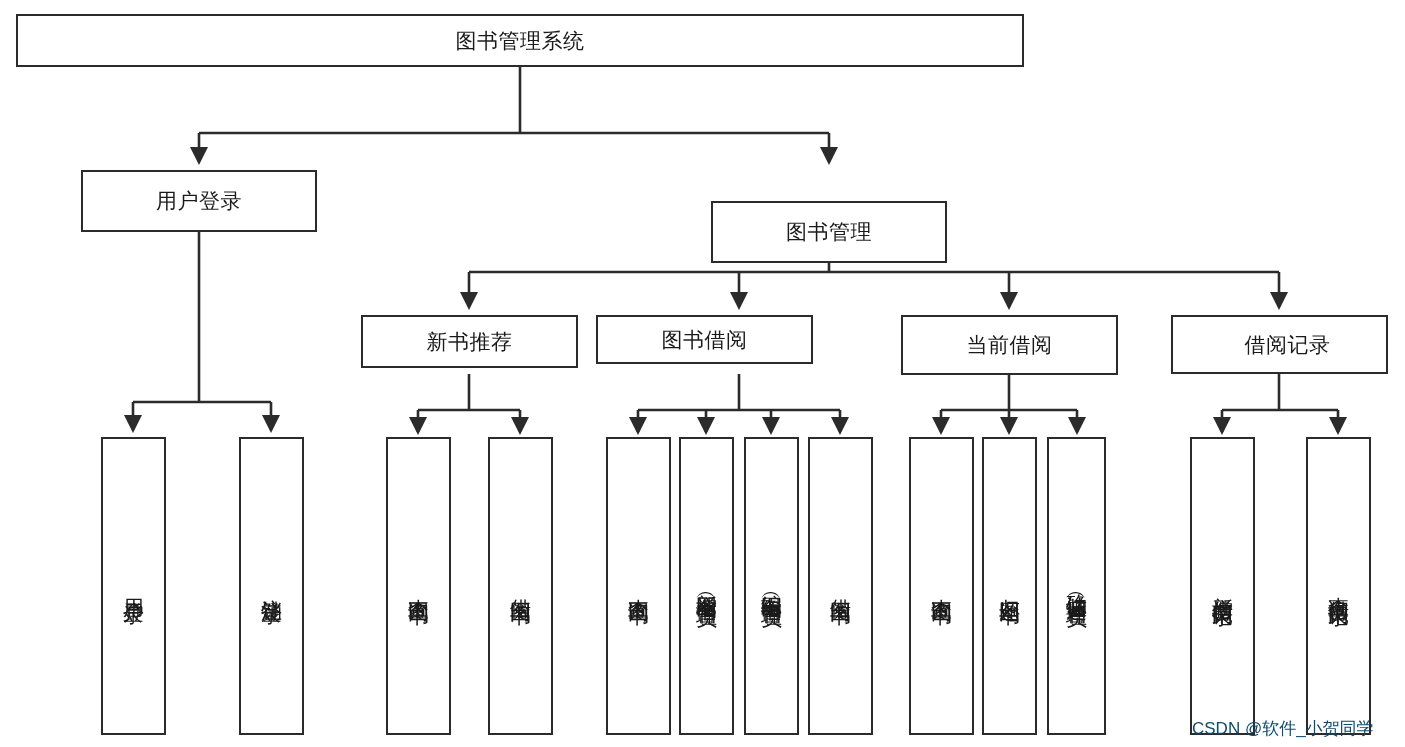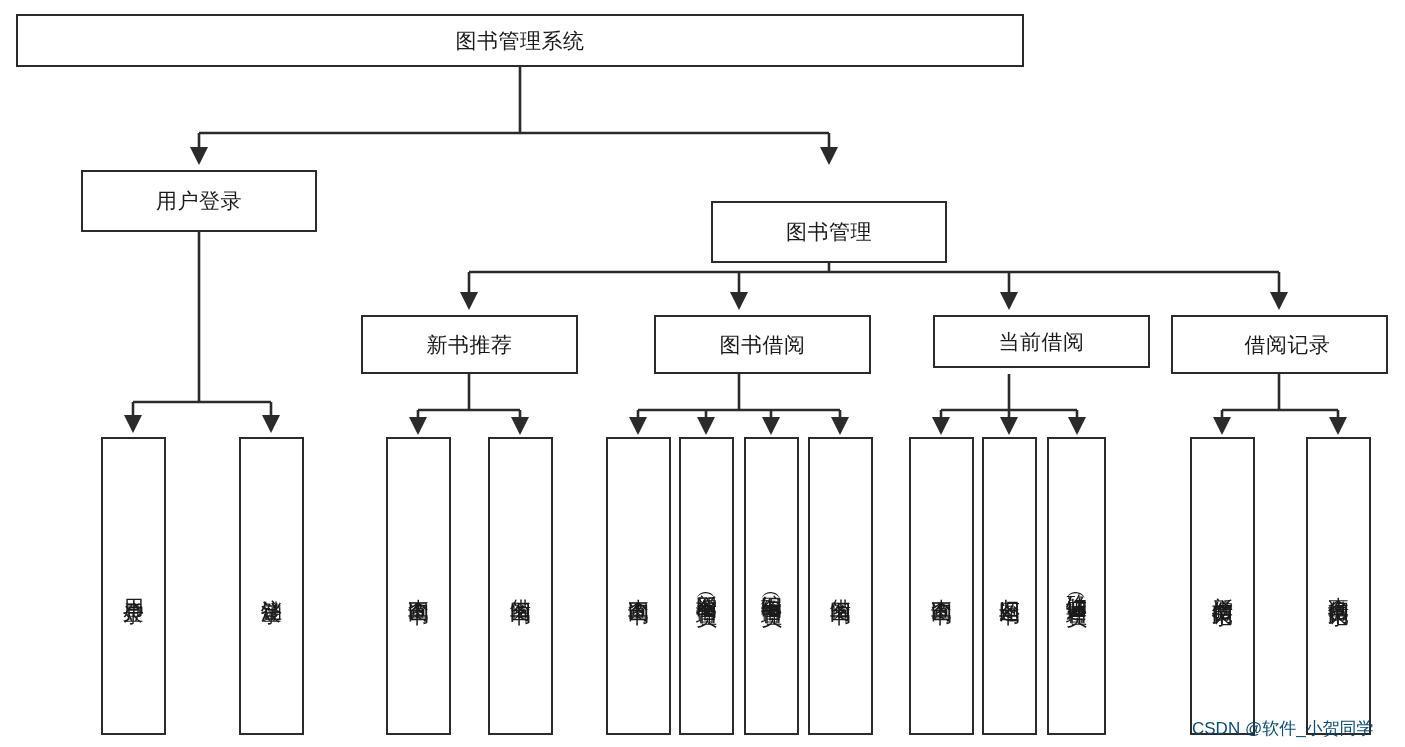--- a/index.html
+++ b/index.html
@@ -121,27 +121,27 @@
     <span class="lbl">图书管理系统</span>
   </div>
 
   <div class="node horiz" style="left:81px; top:170px; width:236px; height:62px;">
     <span class="lbl">用户登录</span>
   </div>
   <div class="node horiz" style="left:711px; top:170px; width:236px; height:62px;margin-top:31px;">
     <span class="lbl">图书管理</span>
   </div>
 
-  <div class="node horiz" style="left:361px; top:315px; width:217px; height:59px;">
+  <div class="node horiz" style="left:361px; top:315px; width:217px; height:53px;">
     <span class="lbl">新书推荐</span>
   </div>
-  <div class="node horiz" style="left:654px; top:315px; width:217px; height:59px;">
+  <div class="node horiz" style="left:596px; top:315px; width:217px; height:49px;">
     <span class="lbl">图书借阅</span>
   </div>
-  <div class="node horiz" style="left:901px; top:315px; width:217px; height:53px;margin-left:32px;">
+  <div class="node horiz" style="left:901px; top:315px; width:217px; height:60px;">
     <span class="lbl">当前借阅</span>
   </div>
   <div class="node horiz" style="left:1171px; top:315px; width:217px; height:59px;padding-left:16px;">
     <span class="lbl">借阅记录</span>
   </div>
 
   <div class="node vert" style="left:101px; top:437px; width:65px; height:298px;">
     <span class="lbl">用户登录</span>
   </div>
   <div class="node vert" style="left:239px; top:437px; width:65px; height:298px;">

